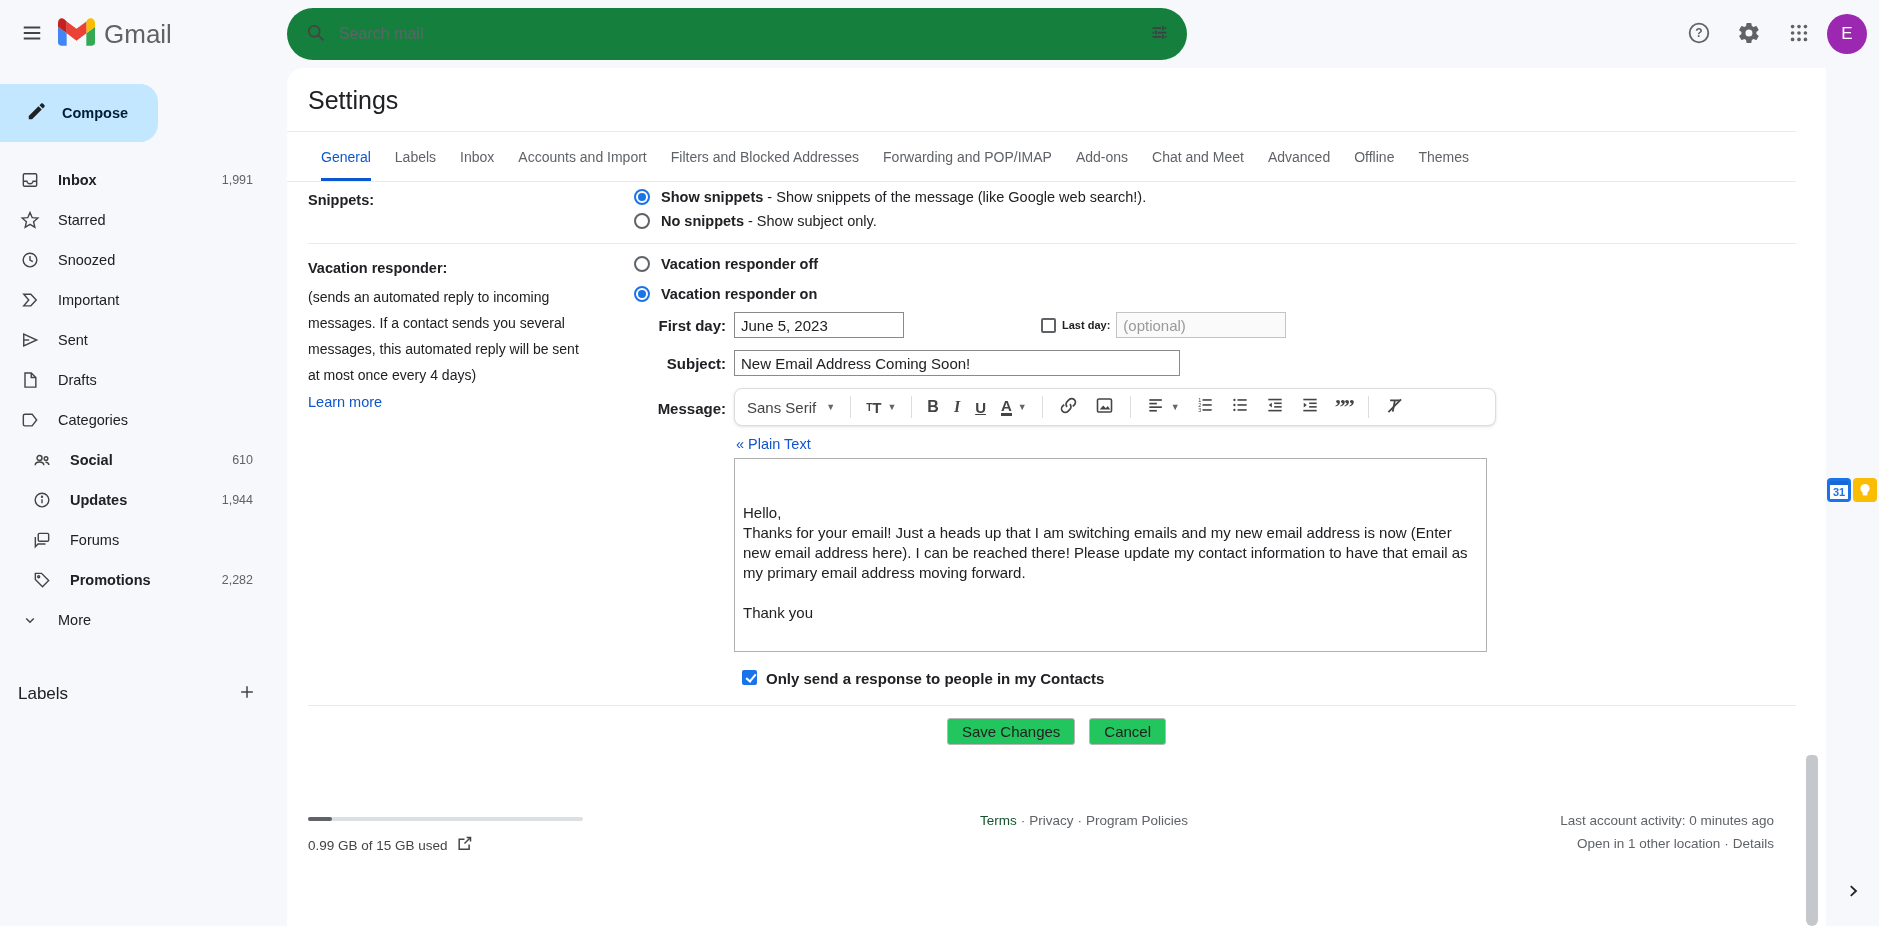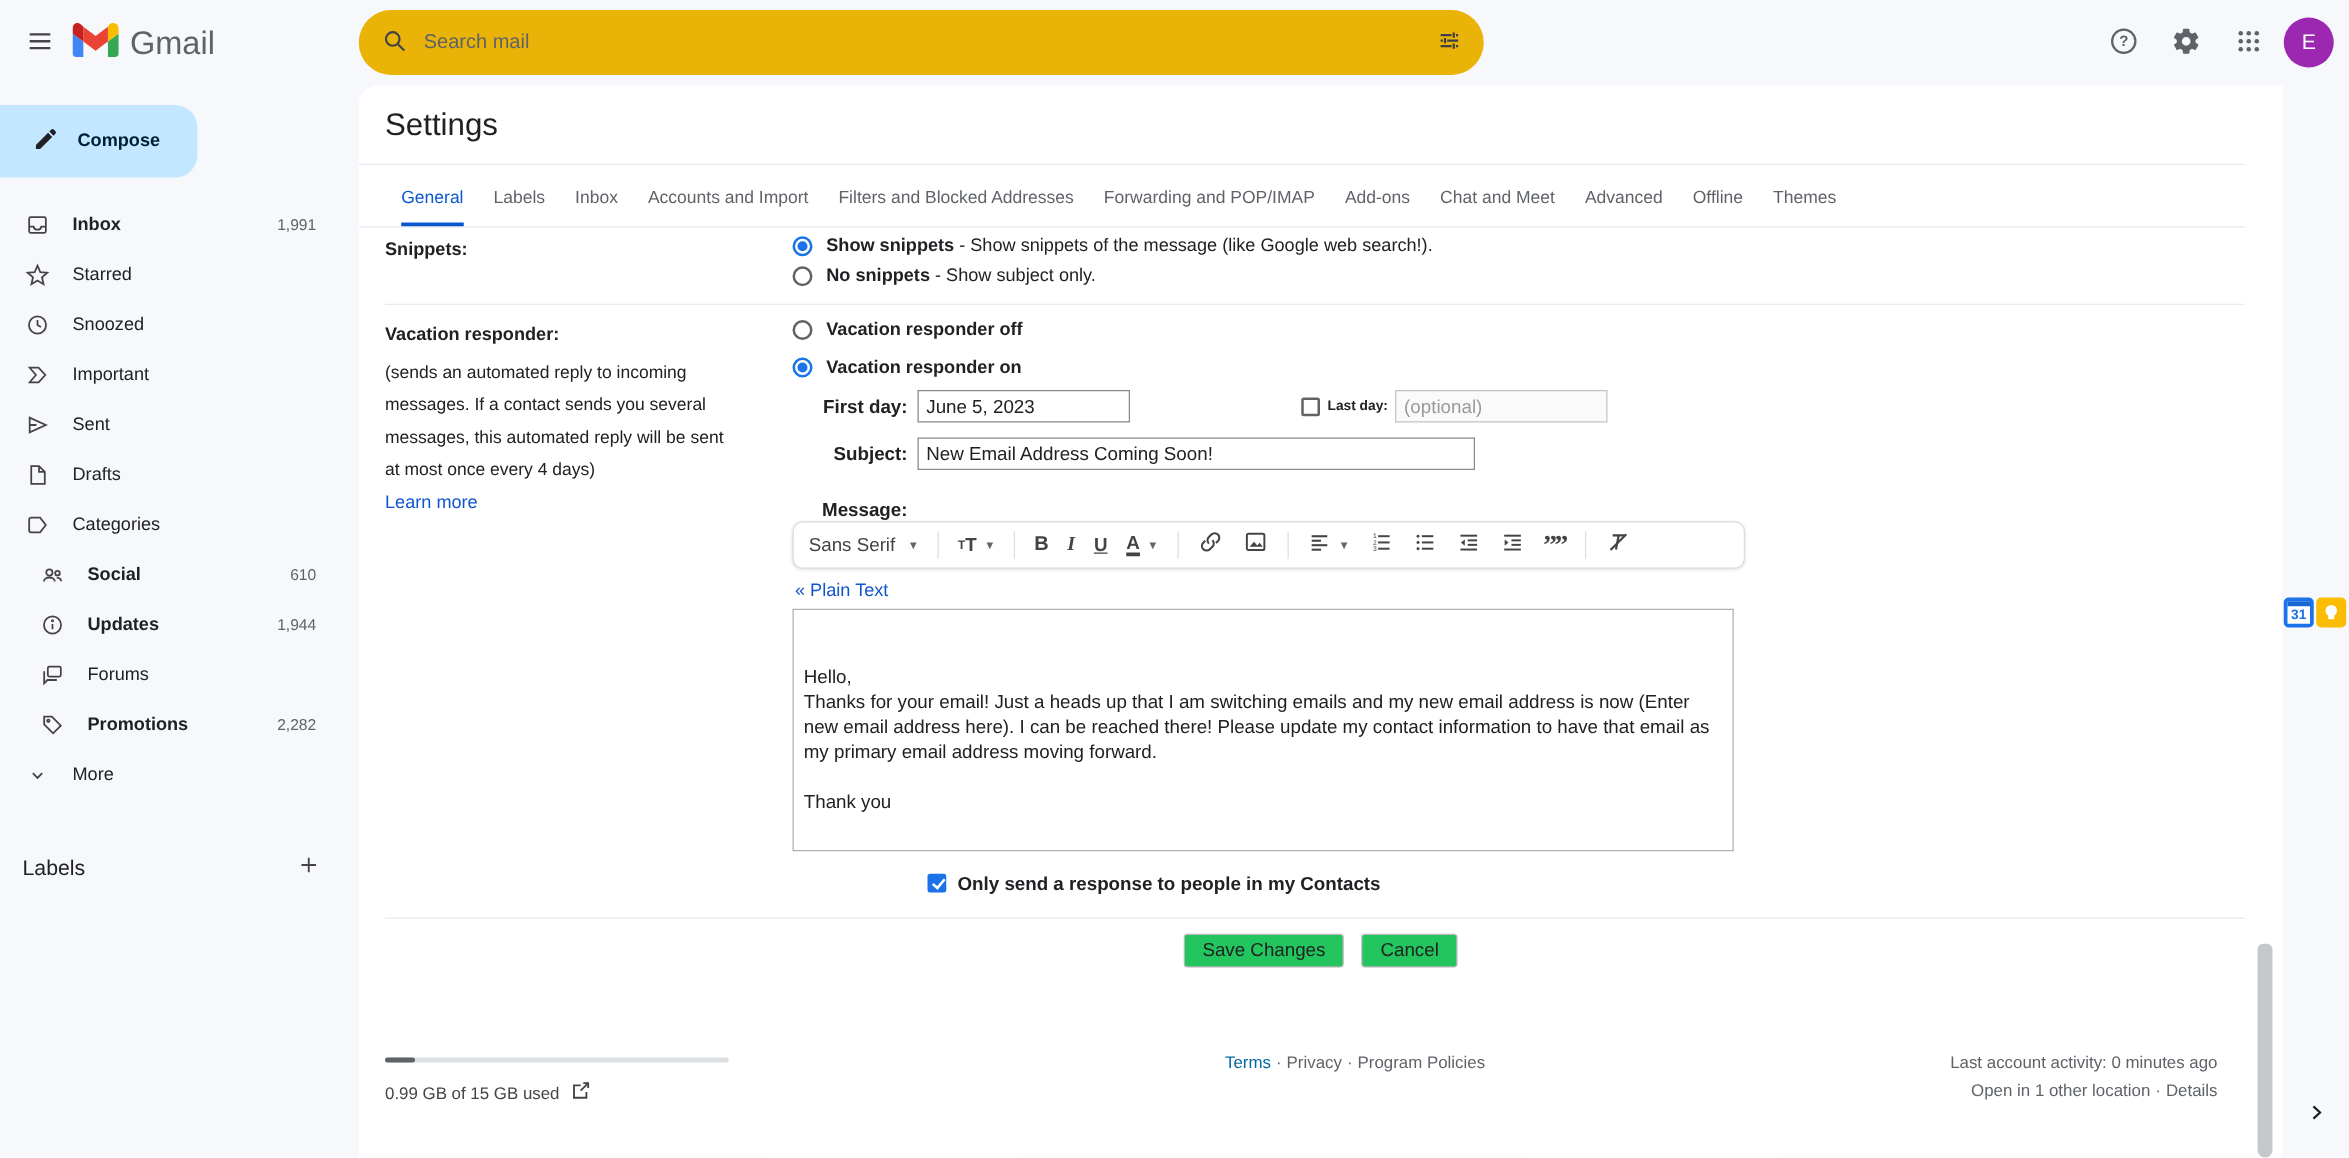--- a/index.html
+++ b/index.html
@@ -8,21 +8,21 @@
     width:1879px; height:926px; overflow:hidden;
     font-family:"Liberation Sans", sans-serif;
     background:#f6f8fc; color:#202124; position:relative;
   }
   
   .topbar { height:68px; display:flex; align-items:center; }
   .tb-left { width:287px; flex:none; display:flex; align-items:center; padding-left:10px; }
   .iconbtn { width:44px; height:44px; border-radius:50%; display:flex; align-items:center; justify-content:center; flex:none; cursor:pointer; background:transparent; border:none; }
   .logo { display:flex; align-items:center; margin-left:4px; }
   .logo-text { font-size:26px; color:#5f6368; margin-left:9px; letter-spacing:0; }
-  .searchbar { width:900px; height:52px; background:#eab308; border-radius:26px; display:flex; align-items:center; padding:0 6px; }
+  .searchbar { width:900px; height:52px; background:#15803d; border-radius:26px; display:flex; align-items:center; padding:0 6px; }
   .searchbar input { flex:1; border:none; outline:none; background:transparent; font-size:16px; color:#202124; font-family:inherit; }
   .searchbar input::placeholder { color:#5f6368; }
   .tb-right { margin-left:auto; display:flex; align-items:center; gap:6px; padding-right:12px; }
   .avatar { width:40px; height:40px; border-radius:50%; background:#9c27b0; color:#fff; font-size:17px; display:flex; align-items:center; justify-content:center; cursor:pointer; }
   
   .app { display:flex; height:858px; }
   .sidebar { width:287px; flex:none; padding-top:16px; }
   .compose { width:158px; height:58px; background:#c2e7ff; border-radius:0 18px 18px 0; display:flex; align-items:center; padding-left:26px; gap:14px; cursor:pointer; }
   .compose-label { font-size:14.5px; font-weight:bold; color:#001d35; }
   .nav { margin-top:18px; }
@@ -385,21 +385,21 @@
               <span class="lbl">Last day:</span>
               <input class="tin opt" type="text" placeholder="(optional)" style="">
             </span>
           </div>
 
           <div class="field-row" style="margin-top:2px;">
             <span class="v-sub">Subject:</span>
             <input class="tin subject" type="text" value="New Email Address Coming Soon!" style="">
           </div>
 
-          <div class="field-row" style="align-items:flex-start; margin-top:4px;flex-direction:column;">
+          <div class="field-row" style="align-items:flex-start; margin-top:4px;">
             <span class="v-sub" style="padding-top:12px;">Message:</span>
             <div class="editor-col">
               <div class="toolbar">
                 <span class="fontsel">
                   <span>Sans Serif</span>
                   <span class="caret">▼</span>
                 </span>
                 <span class="tsep"></span>
                 <span class="tbi sizeT">
                   <span class="t1">T</span>
@@ -516,21 +516,21 @@
           <div class="sbar-text">
             <span>0.99 GB of 15 GB used</span>
             <span style="cursor:pointer;"><svg width="17" height="17" viewBox="0 0 24 24" stroke="#444" stroke-width="2.1" fill="none">
                   <path d="M18.5 13.5V20h-14V6H12"></path>
                   <path d="M15 3.5h5.5V9"></path>
                   <path d="M20.5 3.5 12 12"></path>
                 </svg></span>
           </div>
         </div>
         <div class="f-center">
-          <a class="link" style="color:#0369a1;">Terms</a><span class="sep">·</span><a class="link" style="color:#5f6368;">Privacy</a><span class="sep">·</span><a class="link" style="color:#5f6368;">Program Policies</a>
+          <a class="link" style="color:#14532d;">Terms</a><span class="sep">·</span><a class="link" style="color:#5f6368;">Privacy</a><span class="sep">·</span><a class="link" style="color:#5f6368;">Program Policies</a>
         </div>
         <div class="f-right">
           <div>Last account activity: 0 minutes ago</div>
           <div>
             <span>Open in 1 other location</span><span class="sep">·</span><a class="link" style="color:#5f6368;">Details</a>
           </div>
         </div>
       </div>
 
       <div class="scrollthumb"></div>

